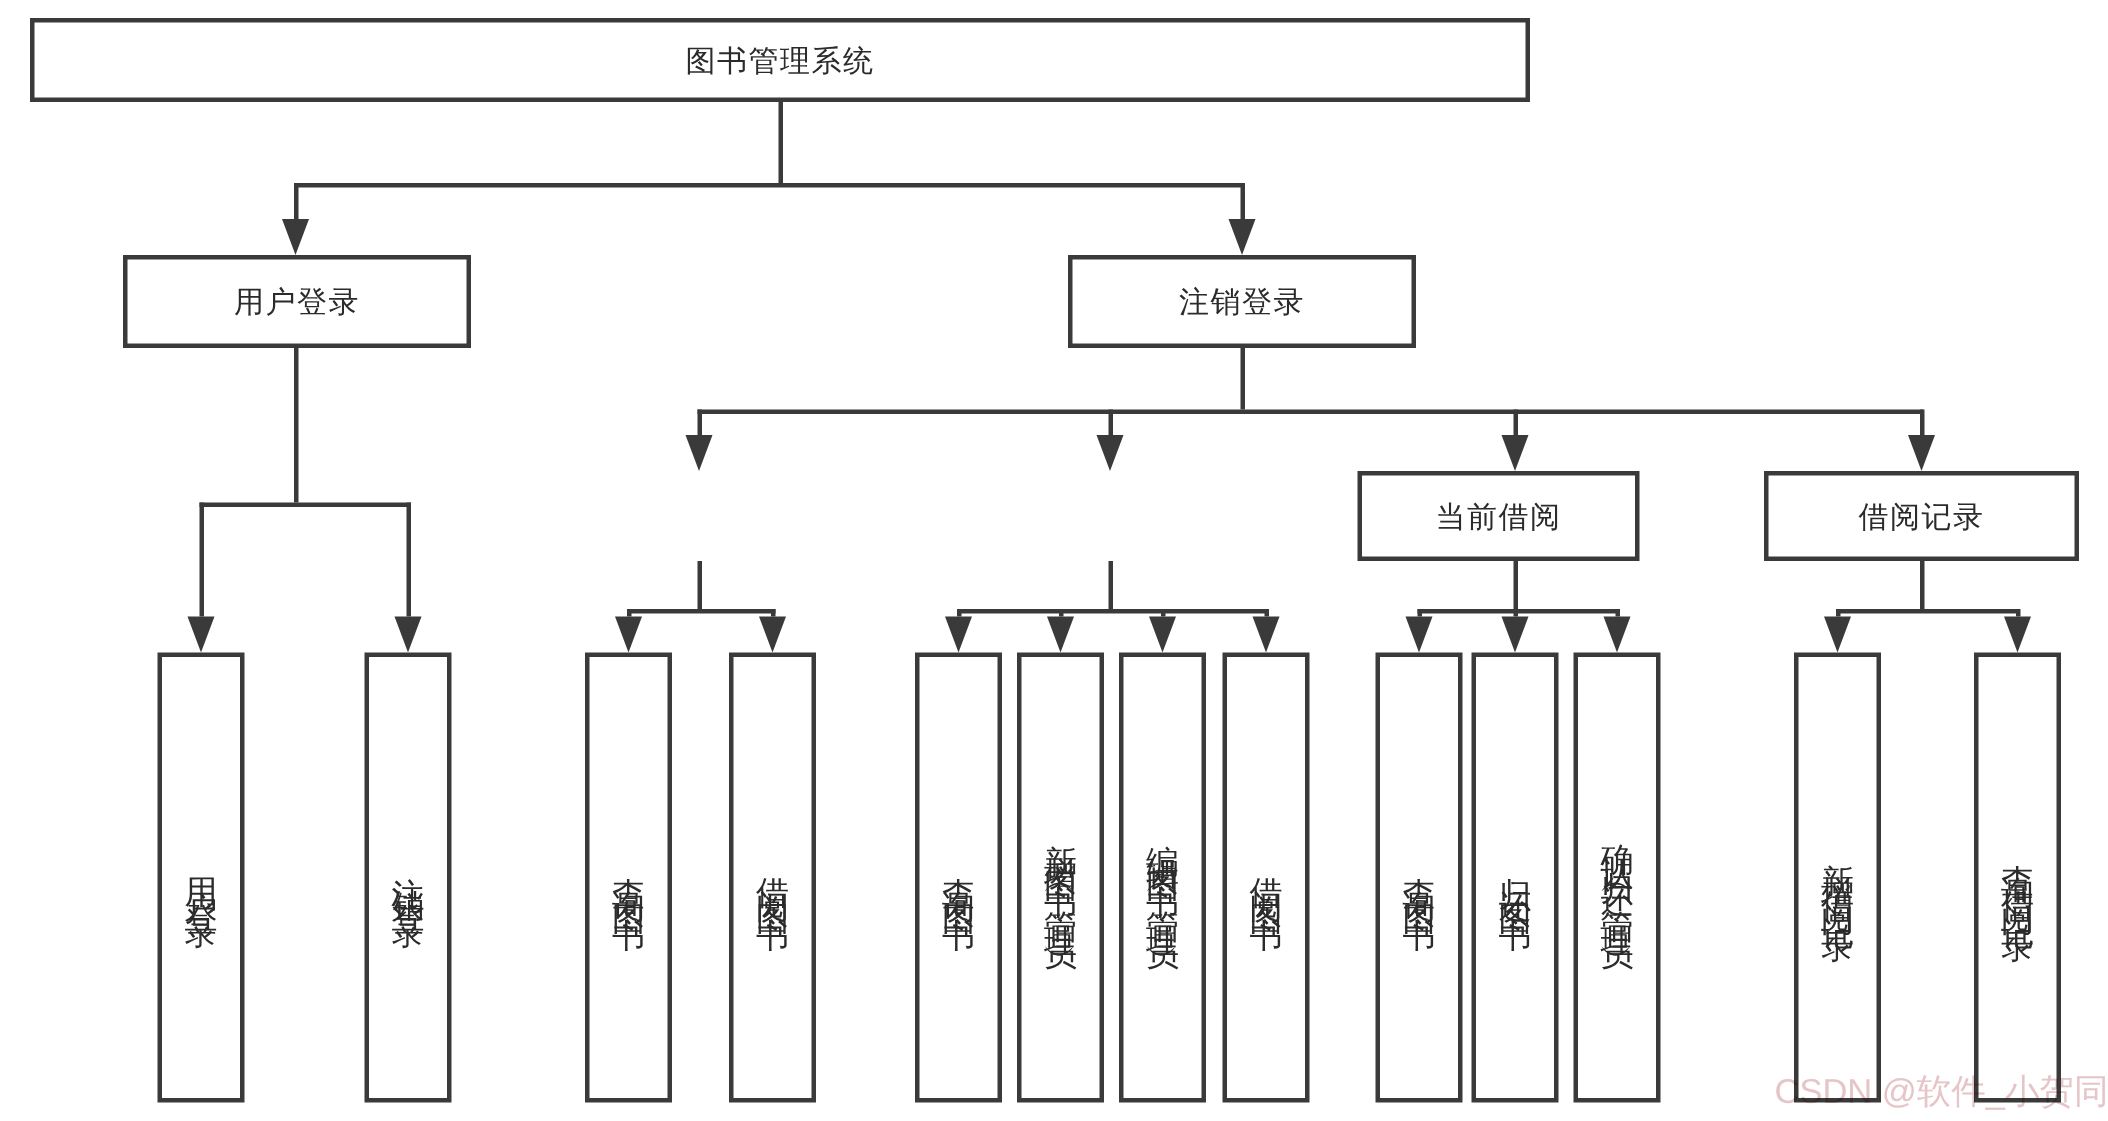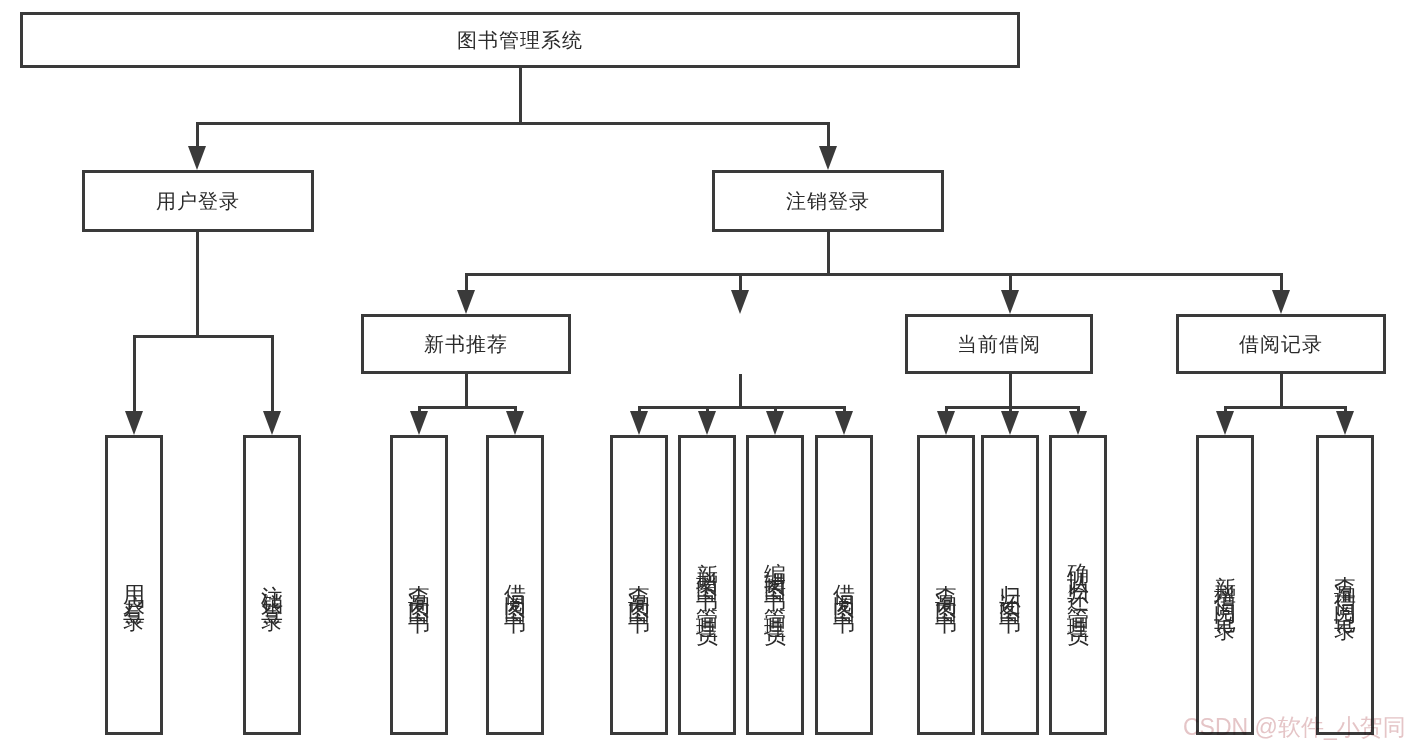--- a/index.html
+++ b/index.html
@@ -67,23 +67,20 @@
   <div class="hl" style="left:465px;top:273px;width:817px;"></div>
   <div class="vl" style="left:465px;top:273px;height:17px;"></div>
   <div class="ar" style="left:457px;top:290px;"></div>
   <div class="vl" style="left:739px;top:273px;height:17px;"></div>
   <div class="ar" style="left:731px;top:290px;"></div>
   <div class="vl" style="left:1009px;top:273px;height:17px;"></div>
   <div class="ar" style="left:1001px;top:290px;"></div>
   <div class="vl" style="left:1280px;top:273px;height:17px;"></div>
   <div class="ar" style="left:1272px;top:290px;"></div>
 
-  <div class="box hbox" style="left:361px;top:314px;width:210px;height:60px;">
-    <span>新书推荐</span>
-  </div>
   <div class="box hbox" style="left:905px;top:314px;width:188px;height:60px;">
     <span>当前借阅</span>
   </div>
   <div class="box hbox" style="left:1176px;top:314px;width:210px;height:60px;">
     <span>借阅记录</span>
   </div>
 
   <div class="vl" style="left:465px;top:374px;height:32px;"></div>
   <div class="hl" style="left:418px;top:406px;width:99px;"></div>
   <div class="vl" style="left:418px;top:406px;height:5px;"></div>

